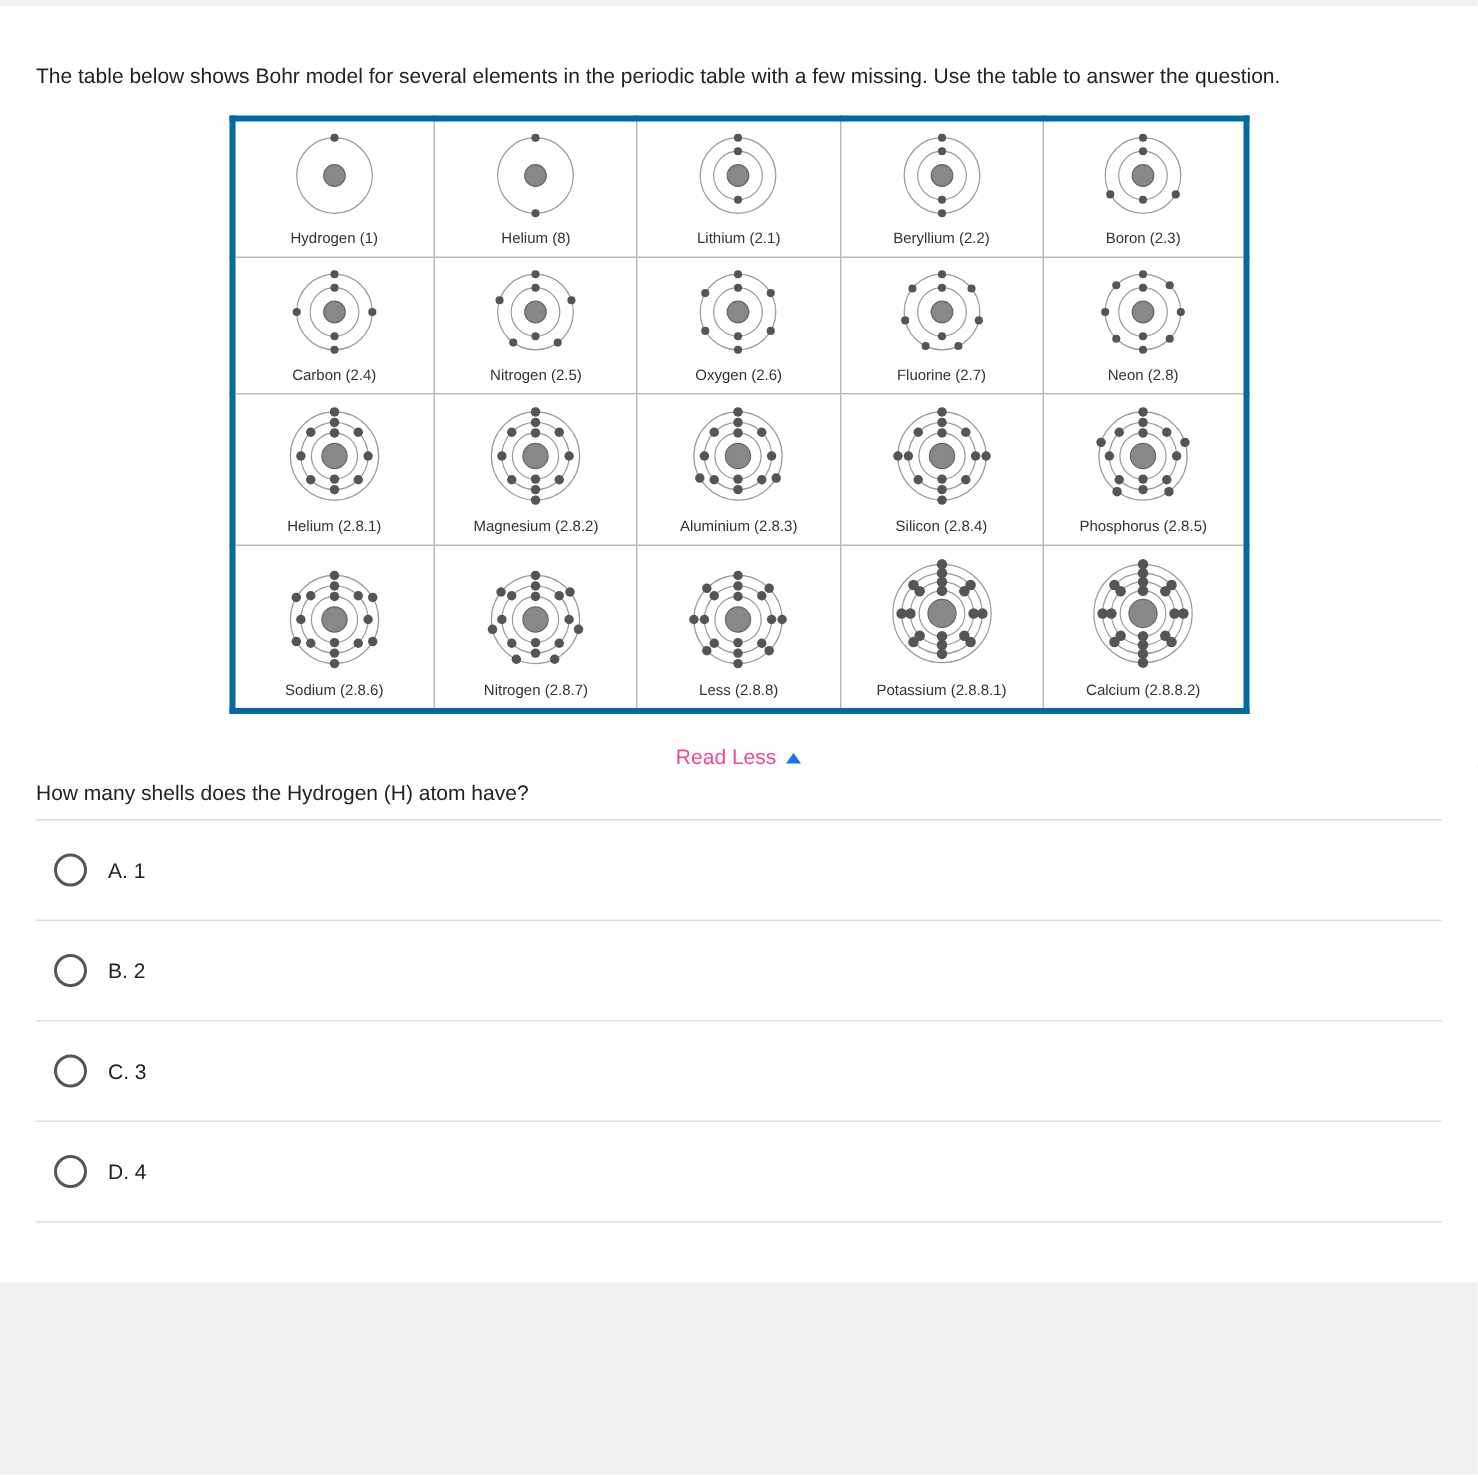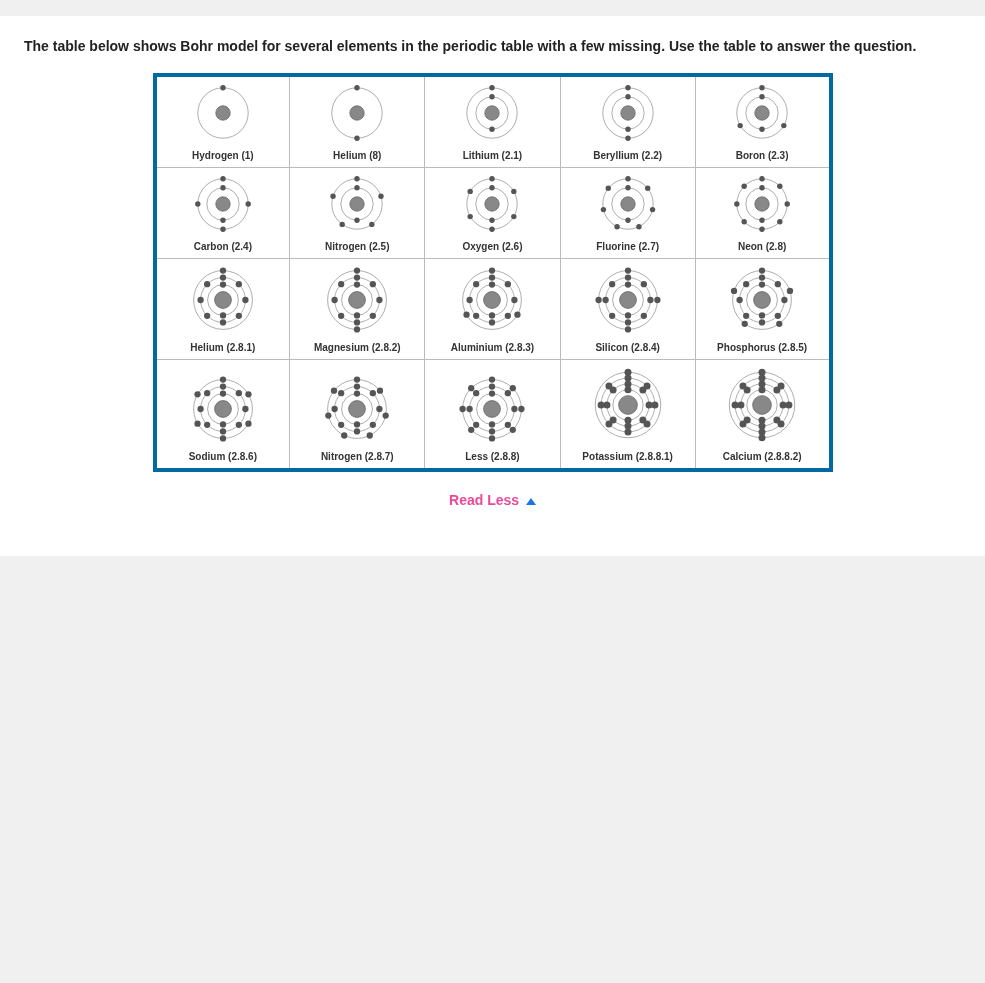--- a/index.html
+++ b/index.html
@@ -6,23 +6,22 @@
     body {
       background: #f0f0f0;
       font-family: Arial, sans-serif;
       font-size: 14px;
       color: #222;
       min-height: 983px;
     }
     .page {
       background: #fff;
       max-width: 985px;
-      margin: 16px auto;
-      padding: 20px 24px 40px 24px;
-      font-weight: bold;
+      margin: 4px auto;
+      padding: 36px 24px 40px 24px;
     }
     .intro-text {
       font-size: 14px;
       line-height: 1.5;
       margin-bottom: 16px;
     }
 
     
     .bohr-table {
       border: 4px solid #0369a1;
@@ -442,15 +441,34 @@
       </tbody>
     </table>
 
   <div class="read-less-container">
     <a class="read-less-link" href="#">
       <span>Read Less</span>
       <span class="triangle-up"></span>
     </a>
   </div>
 
-
+  <p class="question-text">How many shells does the Hydrogen (H) atom have?</p>
+
+  <div id="options-container">
+      <div class="option">
+        <div class="option-radio"></div>
+        <span class="option-label">A. 1</span>
+      </div>
+      <div class="option">
+        <div class="option-radio"></div>
+        <span class="option-label">B. 2</span>
+      </div>
+      <div class="option">
+        <div class="option-radio"></div>
+        <span class="option-label">C. 3</span>
+      </div>
+      <div class="option">
+        <div class="option-radio"></div>
+        <span class="option-label">D. 4</span>
+      </div>
+    </div>
 
 </div>
 
 </body></html>

